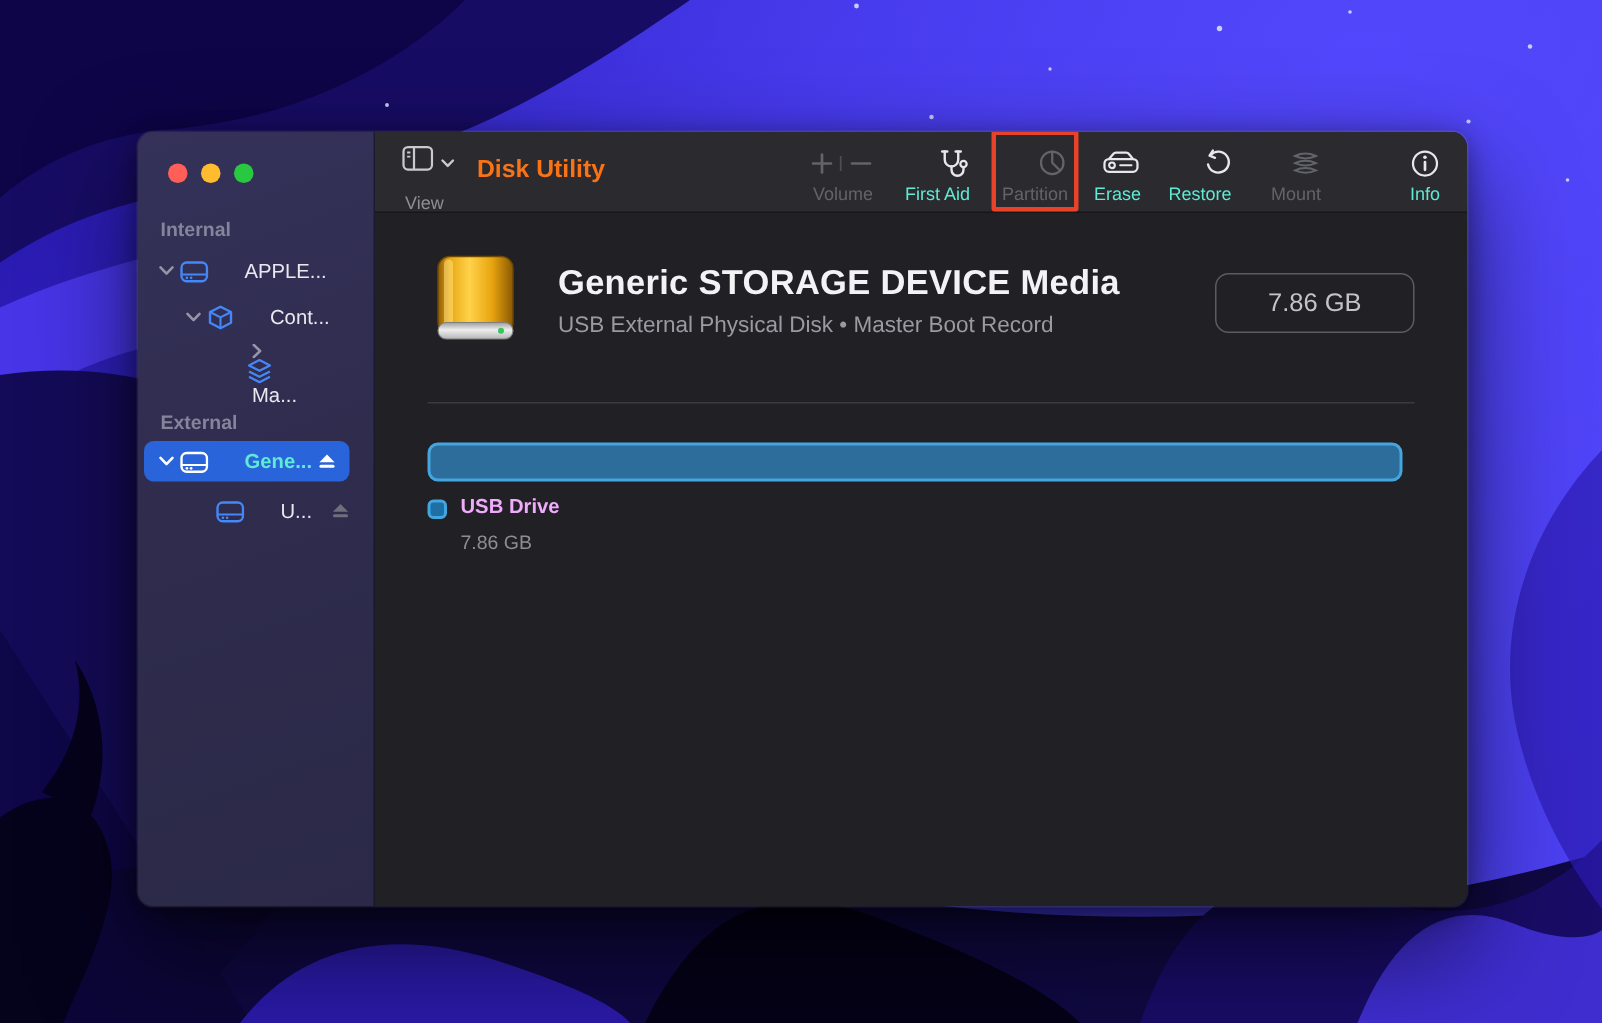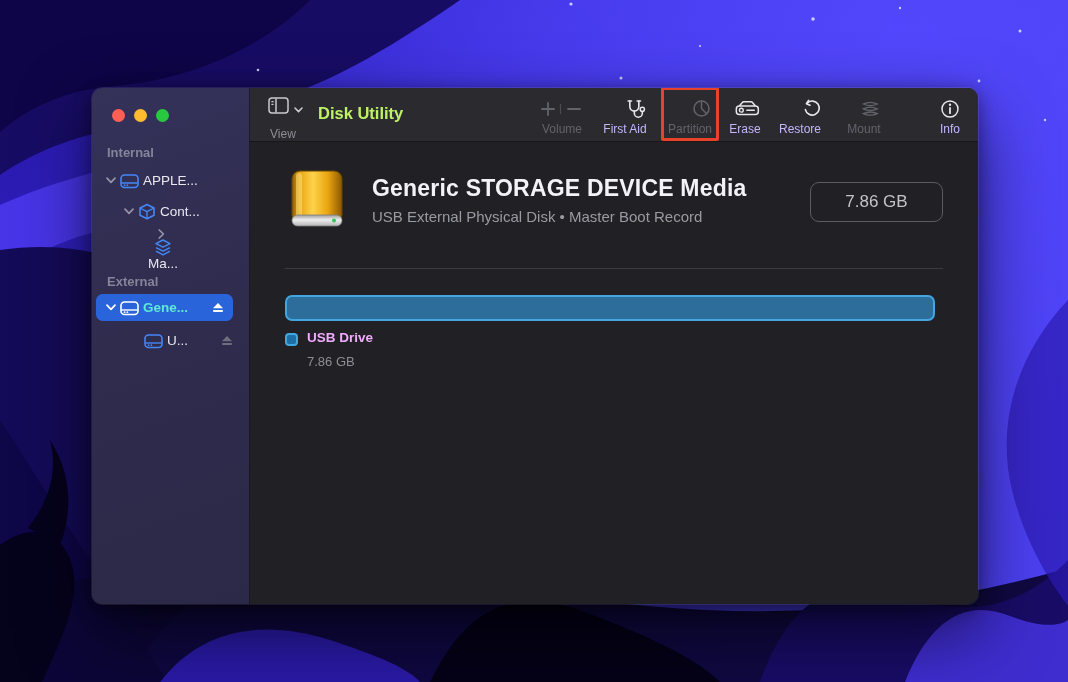--- a/index.html
+++ b/index.html
@@ -21,39 +21,39 @@
     background:linear-gradient(160deg,#35325a 0%,#2f2c4e 45%,#2b2947 100%);
     border-right:1px solid rgba(0,0,0,.45); }
   .traffic { position:absolute; width:13px; height:13px; border-radius:50%; top:21px; }
   .t-red{ left:20px; background:#ff5f57; } .t-yellow{ left:42px; background:#febc2e; }
   .t-green{ left:64px; background:#28c840; }
   .sb-section { position:absolute; left:15px; font-size:13px; font-weight:700; color:#84849a;text-align:center; }
   .sb-row { position:absolute; height:25px; display:flex; align-items:center; color:#e8e8ee;
     font-size:13.5px; font-weight:500; white-space:nowrap; }
   .sb-row .chev { color:#9595a8; display:flex; width:12px; justify-content:center; }
   .sb-row .sbic { color:#4487f6; display:flex; margin-left:3px; }
-  .sb-row .sb-label { margin-left:4px; }
+  .sb-row .sb-label { margin-left:24px; }
   .sb-selected { left:4px; top:206px; width:137px; height:27px; border-radius:6.5px;
     background:#2a64da; color:#5eead4; font-weight:600; padding-left:9px; }
   .sb-selected .chev, .sb-selected .sbic { color:#ffffff; }
   .eject { margin-left:auto; margin-right:9px; display:flex; }
 
   
   .mainarea { position:absolute; left:158px; top:0; right:0; bottom:0; }
   .toolbar { position:absolute; left:0; top:0; right:0; height:54px; background:#2a2a2f;
     border-bottom:1px solid #17171a; }
-  .tb-title { position:absolute; left:68px; top:16px; font-size:16.5px; font-weight:700; color:#bef264; }
+  .tb-title { position:absolute; left:68px; top:16px; font-size:16.5px; font-weight:700; color:#f97316; }
   .view-btn { position:absolute; left:18px; top:9px; color:#c9c9d0; }
   .view-ic { display:flex; align-items:center; gap:5px; }
   .view-lb { font-size:12px; color:#8e8e96; margin-top:9px; margin-left:2px; }
   .tb-btn { position:absolute; top:0; height:54px; transform:translateX(-50%);
     display:flex; flex-direction:column; align-items:flex-end; padding-top:9px; background:none; border:none; cursor:default; }
   .tb-btn .ic { height:23px; display:flex; align-items:center; }
   .tb-btn .lb { font-size:12px; margin-top:2px; white-space:nowrap; }
-  .tb-on { color:#e8e8ec; } .tb-on .lb { color:#c4b5fd; }
+  .tb-on { color:#e8e8ec; } .tb-on .lb { color:#5eead4; }
   .tb-off { color:#63636b; } .tb-off .lb { color:#63636b; }
   .anno-toolbar { position:absolute; left:411px; top:-1px; width:58px; height:54px;
     border:3px solid #e8432a; border-radius:2px; pointer-events:none; }
 
   .content { position:absolute; left:0; top:54px; right:0; bottom:0; background:#202025; }
 
   
   .devicon { position:absolute; left:35px; top:28px; }
   .dev-title { position:absolute; left:122px; top:33px; font-size:23px; font-weight:700;
     color:#f3f3f5; letter-spacing:.2px; }

